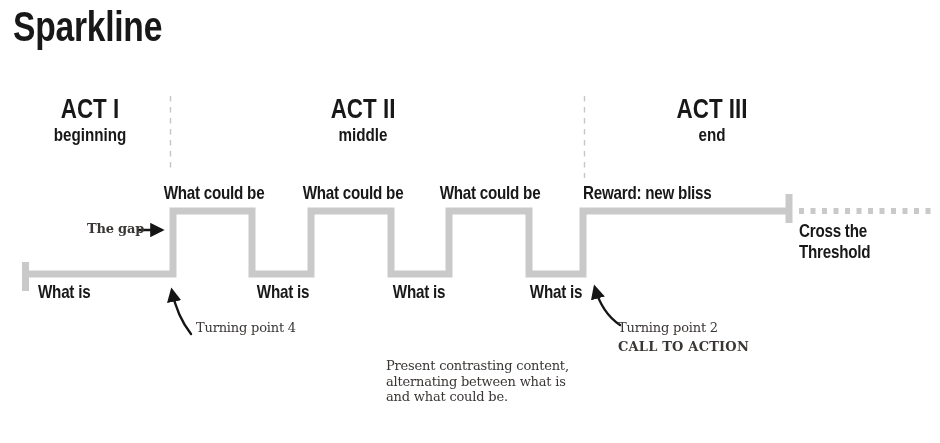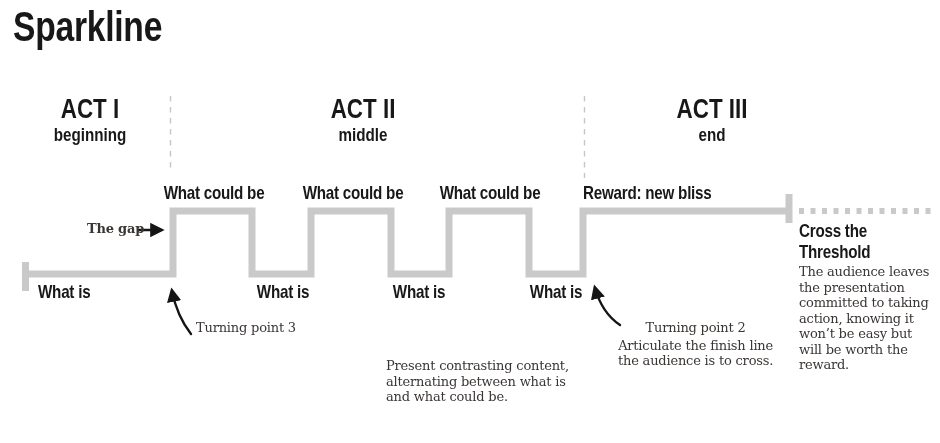--- a/index.html
+++ b/index.html
@@ -81,34 +81,26 @@
   <div class="ab cond wavelabel condC" style="left:419px;top:281px;">What is</div>
   <div class="ab cond wavelabel condC" style="left:556px;top:281px;">What is</div>
 
   <div class="ab serif" style="left:87px;top:221px;font-weight:700;">The gap</div>
 
   <div class="ab cond xhead condL" style="left:799px;top:220px;">Cross the
 Threshold</div>
 
 
   <div class="ab" style="left:196px;top:320px;">
-    <div class="serif">Turning point 3</div>
+    <div class="serif">Turning point 4</div>
   </div>
 
   <div class="ab serif" style="left:386px;top:358px;">Present contrasting content,
 alternating between what is
 and what could be.</div>
 
-  <div class="ab" style="left:618px;top:320px;text-align:center;">
+  <div class="ab" style="left:618px;top:320px;">
     <div class="serif">Turning point 2</div>
-    <div class="serif tp-desc">Articulate the finish line
-the audience is to cross.</div>
+    <div class="serif tp-call">CALL TO ACTION</div>
   </div>
 
-  <div class="ab serif" style="left:799px;top:264px;">The audience leaves
-the presentation
-committed to taking
-action, knowing it
-won’t be easy but
-will be worth the
-reward.</div>
 
 </div>
 
 </body></html>

